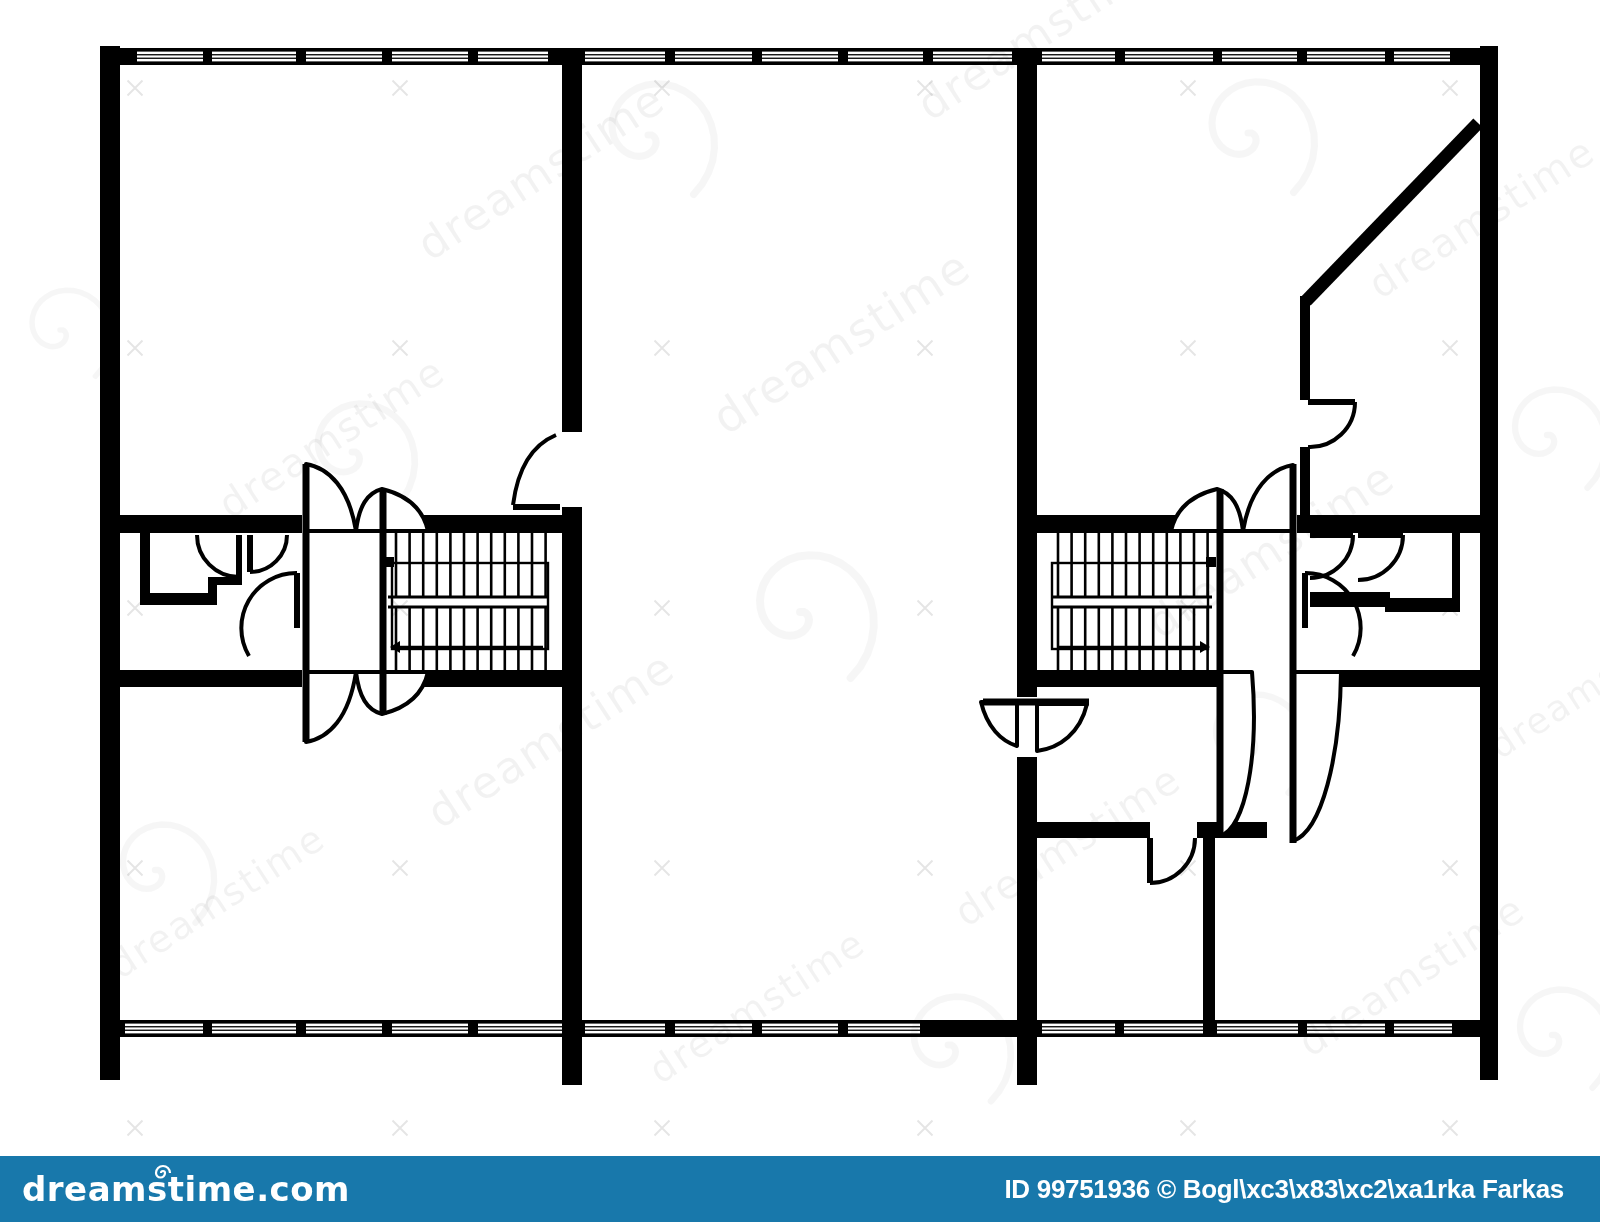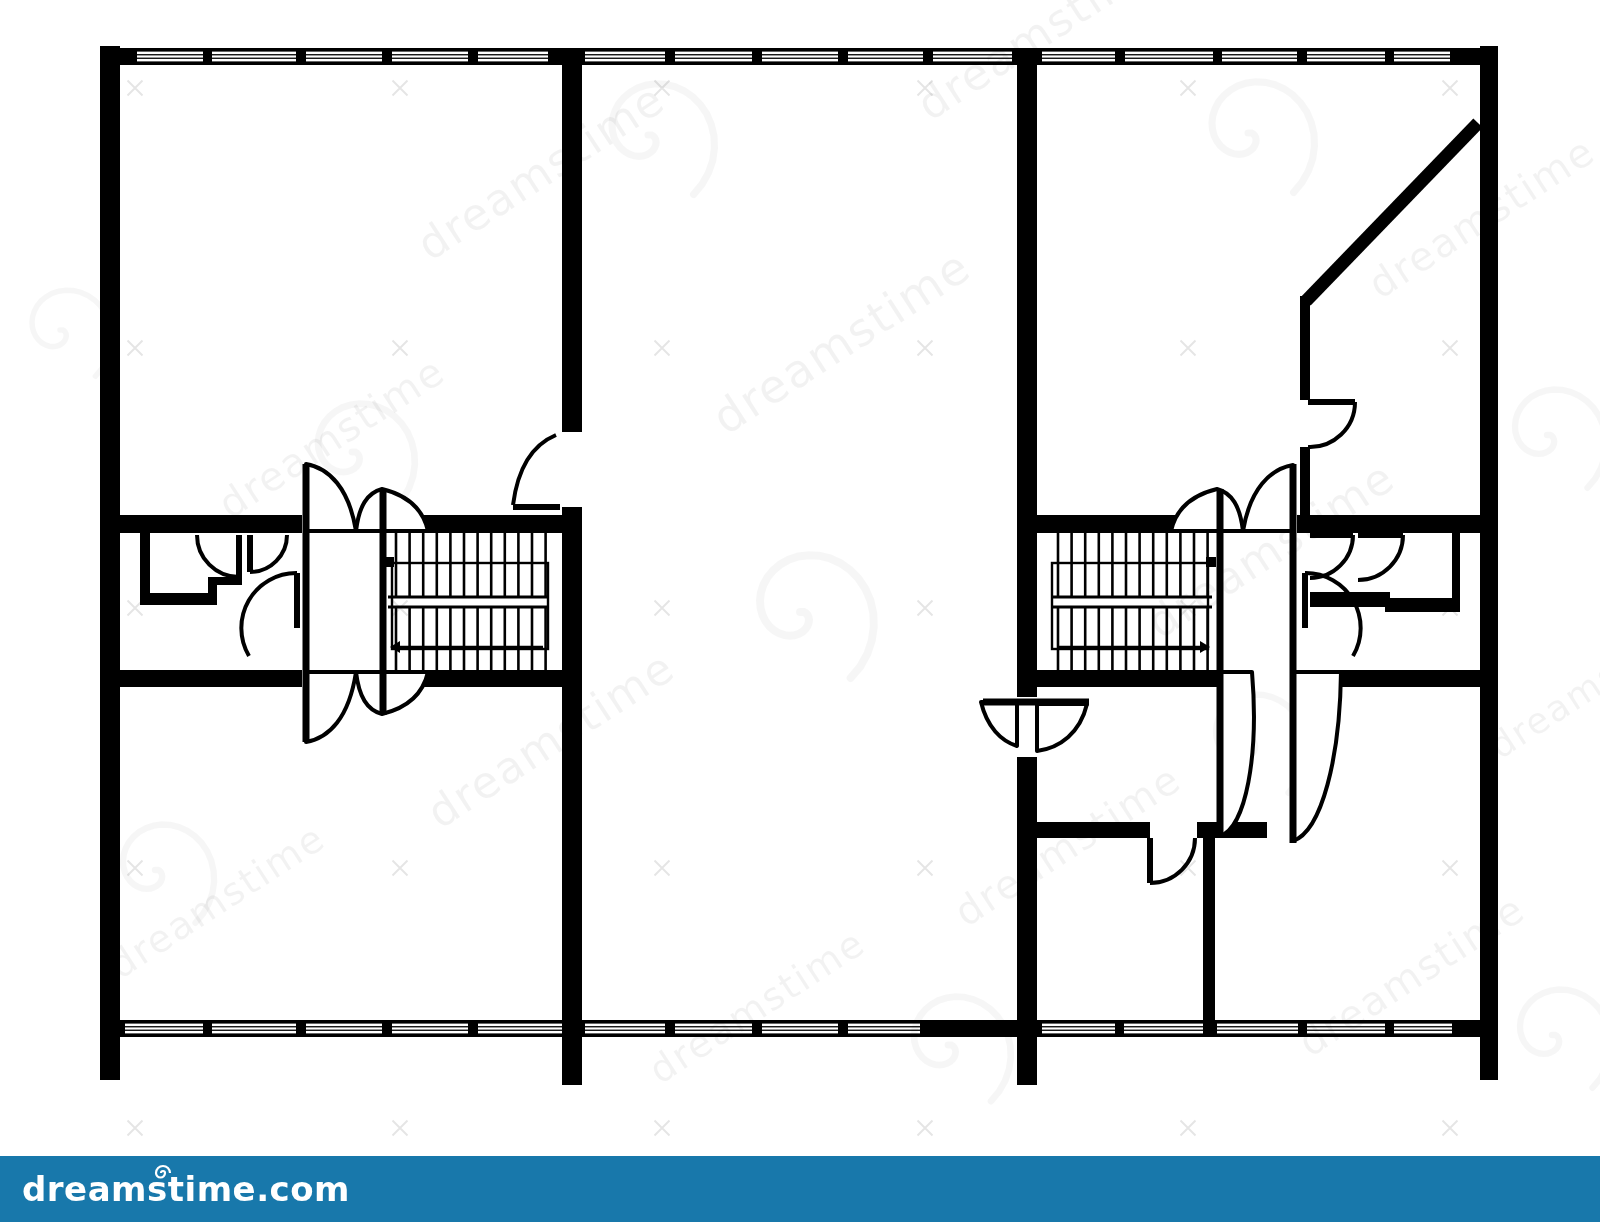--- a/index.html
+++ b/index.html
@@ -377,14 +377,15 @@
       </g>
     </svg>
 
   <div class="footer-bar" style="background: rgb(24, 120, 171); color: rgb(255, 255, 255);">
     <div class="brand">
       <span>dreamstime.com</span>
       <svg class="brand-spiral" width="22" height="22" viewBox="0 0 22 22">
         <path d="M11,11 m0,0 a2,2 0 1 1 4,0 a4.5,4.5 0 1 1 -9,0 a7,7 0 1 1 14,0" fill="none" stroke="#ffffff" stroke-width="2.2"></path>
       </svg>
     </div>
+    <div class="credit">ID 99751936 © Bogl\xc3\x83\xc2\xa1rka Farkas</div>
   </div>
 </div>
 
 </body></html>

